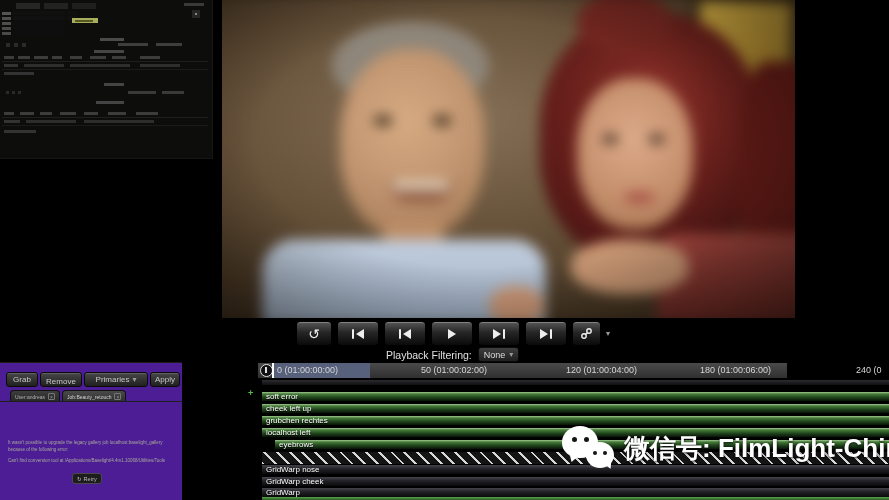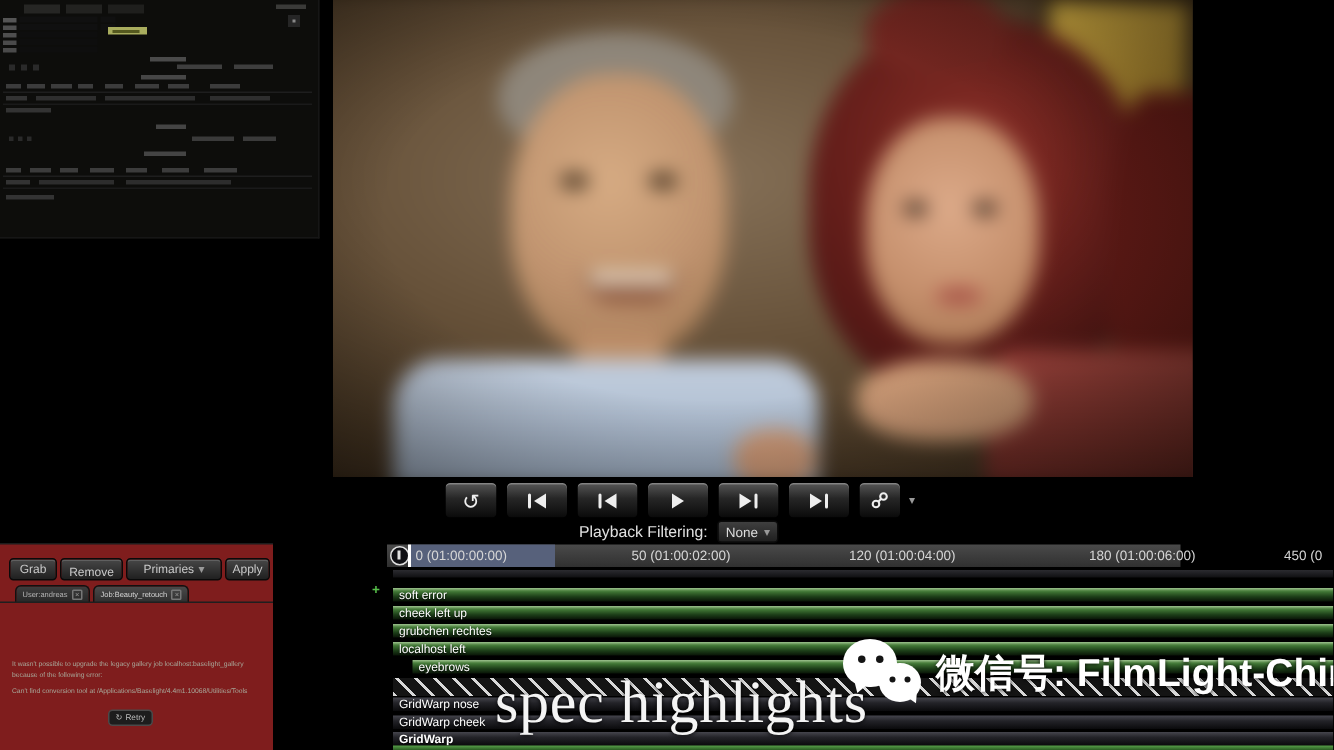--- a/index.html
+++ b/index.html
@@ -49,21 +49,21 @@
               box-shadow:inset 0 1px 0 rgba(255,255,255,.15);}
   .lane.dark{background:linear-gradient(180deg,#45454d 0%,#232328 40%,#0a0a0c 100%);}
   .lane.hatched{height:12px;background:repeating-linear-gradient(45deg,#d8d8d8 0 2px,#141414 2px 9px);}
   #clipped-track{position:absolute;left:262px;top:380px;width:627px;height:5px;
                  background:linear-gradient(180deg,#2b2b30,#101012);}
   #tl-bottom{position:absolute;left:262px;top:497px;width:627px;height:3px;
              background:linear-gradient(#58a04a,#2a5c22);}
   #add-plus{position:absolute;left:248px;top:388px;color:#57c04a;font-size:9px;font-weight:bold;cursor:pointer;}
 
   
-  #gallery{position:absolute;left:0;top:362px;width:182px;height:138px;background:#7f1d1d;border-top:1px solid #1d1d1d;}
+  #gallery{position:absolute;left:0;top:362px;width:182px;height:138px;background:#4c1d95;border-top:1px solid #1d1d1d;}
   .gbtn{position:absolute;top:9px;height:13px;background:linear-gradient(#474747,#202020);
         border:1px solid #0a0a0a;border-radius:3px;color:#c9c9c9;font-size:8px;display:flex;
         align-items:center;justify-content:center;gap:3px;box-shadow:inset 0 1px 0 rgba(255,255,255,.15);cursor:pointer;}
   .tab{position:absolute;top:27px;height:11px;background:linear-gradient(#3d3d3d,#262626);
        border:1px solid #111;border-bottom:none;border-radius:4px 4px 0 0;color:#b5b5b5;font-size:5px;
        display:flex;align-items:center;gap:3px;padding:0 4px;cursor:pointer;}
   .tab.sel{background:linear-gradient(#4a4a4a,#2d2d2d);color:#d5d5d5;}
   .tclose{width:5px;height:5px;border:1px solid #777;border-radius:1px;color:#999;font-size:5px;line-height:4px;
           display:flex;align-items:center;justify-content:center;}
   #tabline{position:absolute;left:0;top:38px;width:182px;height:1px;background:#1f1f1f;}
@@ -218,22 +218,22 @@
     </div>
   </div>
 
   <div id="ruler">
     <div id="ruler-sel"></div>
     <div id="info-icon"></div>
     <div id="playhead"></div>
   <div class="tick" style="left: 19px;">0 (01:00:00:00)</div>
       <div class="tick" style="left: 163px;">50 (01:00:02:00)</div>
       <div class="tick" style="left: 308px;">120 (01:00:04:00)</div>
-      <div class="tick" style="left: 468px; text-align: center;">180 (01:00:06:00)</div>
-      <div class="tick" style="left: 598px;">450 (0</div>
+      <div class="tick" style="left: 442px; text-align: center;">180 (01:00:06:00)</div>
+      <div class="tick" style="left: 598px;">240 (0</div>
     </div>
 
   <div id="clipped-track"></div>
   <div id="lanes">
       <div class="lane green" style="top: 392px;">
         <span>soft error</span>
       </div>
       <div class="lane green" style="top: 404px;">
         <span>cheek left up</span>
       </div>
@@ -248,21 +248,21 @@
       </div>
       <div class="lane hatched" style="top: 452px;">
         <span></span>
       </div>
       <div class="lane dark" style="top: 465px;">
         <span>GridWarp nose</span>
       </div>
       <div class="lane dark" style="top: 476.5px;">
         <span>GridWarp cheek</span>
       </div>
-      <div class="lane dark" style="top: 488px; font-weight: bold;">
+      <div class="lane dark" style="top: 488px;">
         <span>GridWarp</span>
       </div>
     </div>
   <div id="tl-bottom"></div>
   <div id="add-plus">+</div>
 
   <div id="gallery">
     <div id="gbtns">
         <div class="gbtn" style="left: 6px; width: 30px;">
           <span>Grab</span>
@@ -291,21 +291,20 @@
     <div id="tabline"></div>
     <div class="errline" style="top:77px">It wasn't possible to upgrade the legacy gallery job localhost:baselight_gallery</div>
     <div class="errline" style="top:84px">because of the following error:</div>
     <div class="errline" style="top:95px">Can't find conversion tool at /Applications/Baselight/4.4m1.10068/Utilities/Tools</div>
     <div id="retry">
       <span>↻</span>
       <span>Retry</span>
     </div>
   </div>
 
-  <div id="wm-spec">spec highlights</div>
   <div id="wm-wechat">
     <div id="wx">
       <div class="wxb" style="left:0;top:2px;width:36px;height:32px;border-radius:50% 50% 48% 48%;"></div>
       <div class="wxt" style="left:5px;top:30px;transform:rotate(18deg);"></div>
       <div class="wxe" style="left:10px;top:13px;width:5px;height:5px;"></div>
       <div class="wxe" style="left:22px;top:13px;width:5px;height:5px;"></div>
       <div class="wxb" style="left:24px;top:18px;width:28px;height:26px;"></div>
       <div class="wxt" style="left:44px;top:38px;border-width:4px;border-top-width:7px;transform:rotate(-25deg);"></div>
       <div class="wxe" style="left:31px;top:27px;width:4px;height:4px;"></div>
       <div class="wxe" style="left:41px;top:27px;width:4px;height:4px;"></div>

